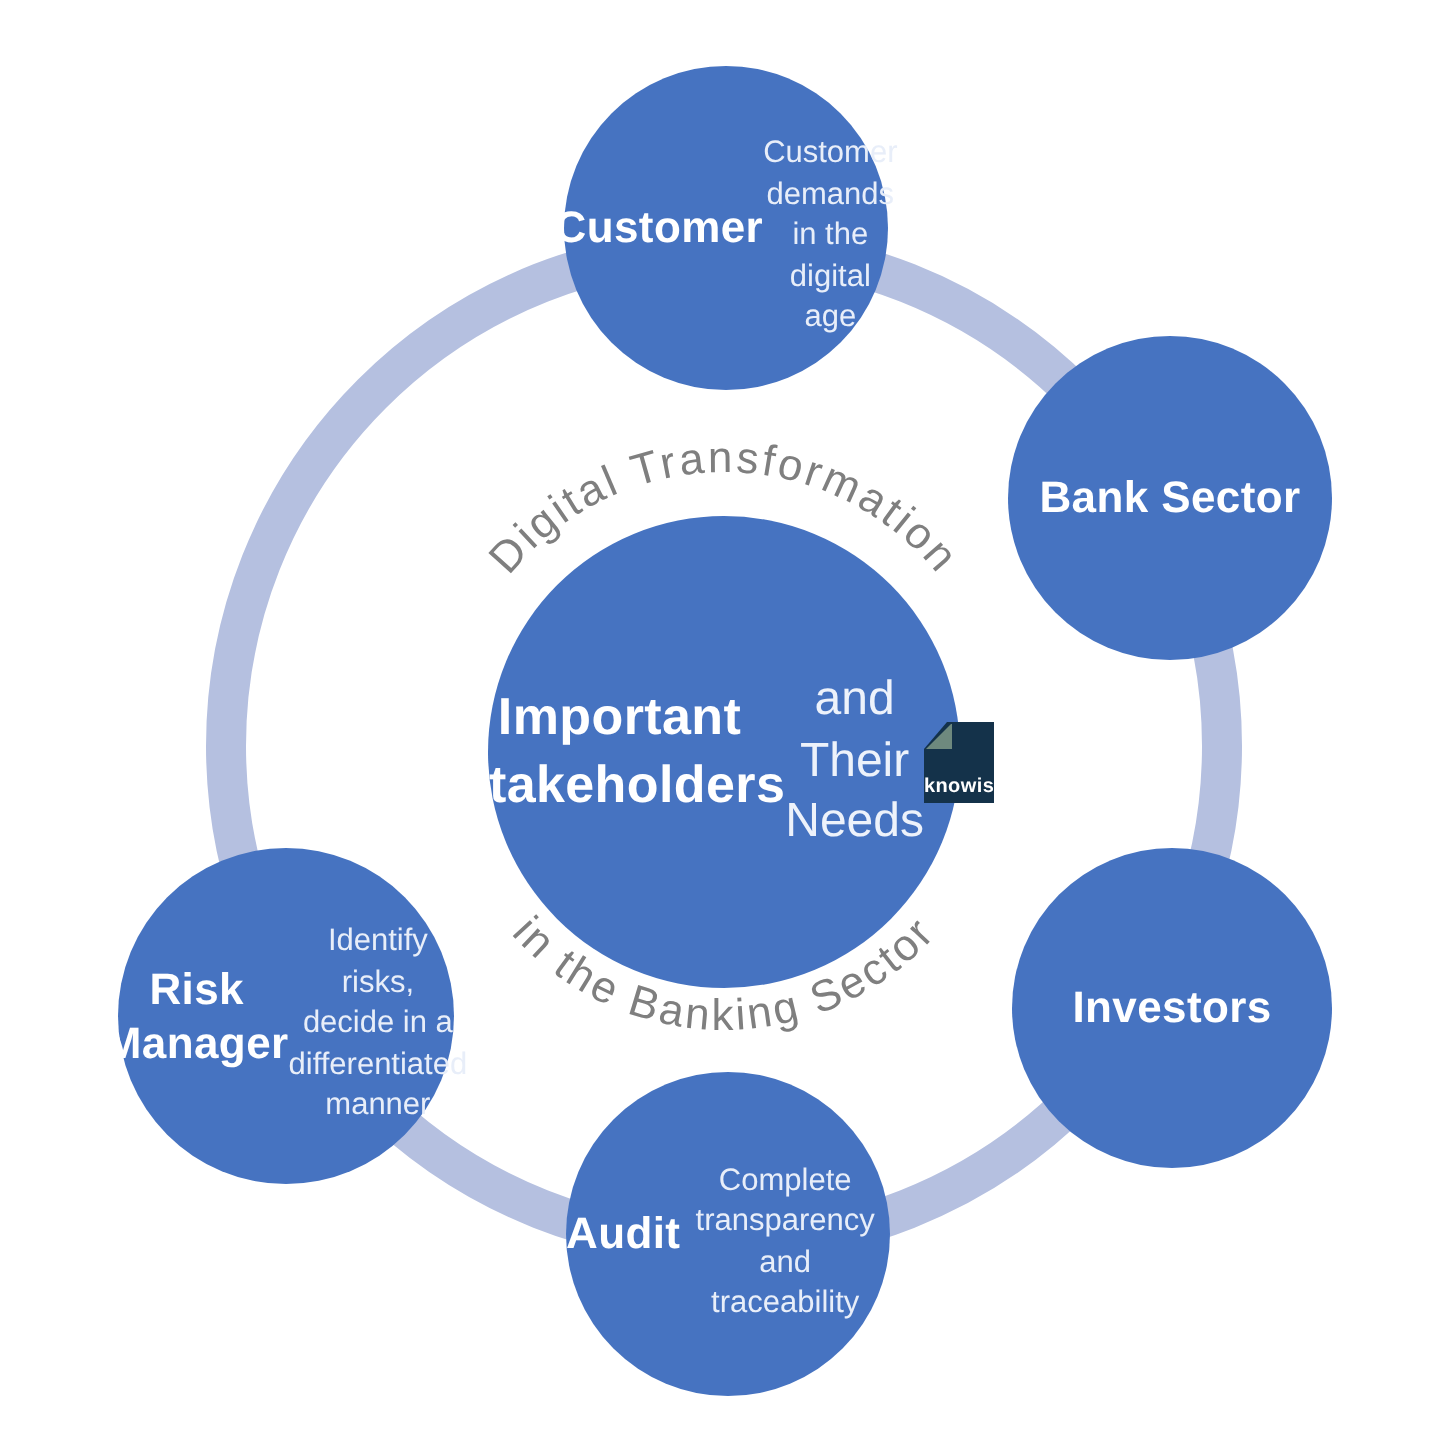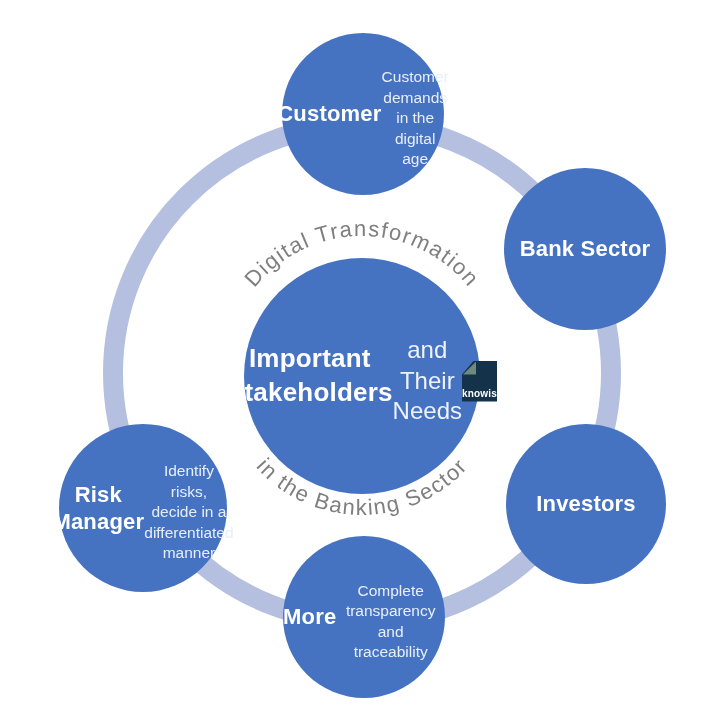--- a/index.html
+++ b/index.html
@@ -160,21 +160,21 @@
 
   <div class="node node-bank-clerk">
     <div class="node-title">Bank Sector</div>
   </div>
 
   <div class="node node-investors">
     <div class="node-title">Investors</div>
   </div>
 
   <div class="node node-audit">
-    <div class="node-title">More</div>
+    <div class="node-title">Audit</div>
     <div class="node-desc">Complete
 transparency and
 traceability</div>
   </div>
 
   <div class="node node-risk-manager">
     <div class="node-title">Risk
 Manager</div>
     <div class="node-desc">Identify risks,
 decide in a

